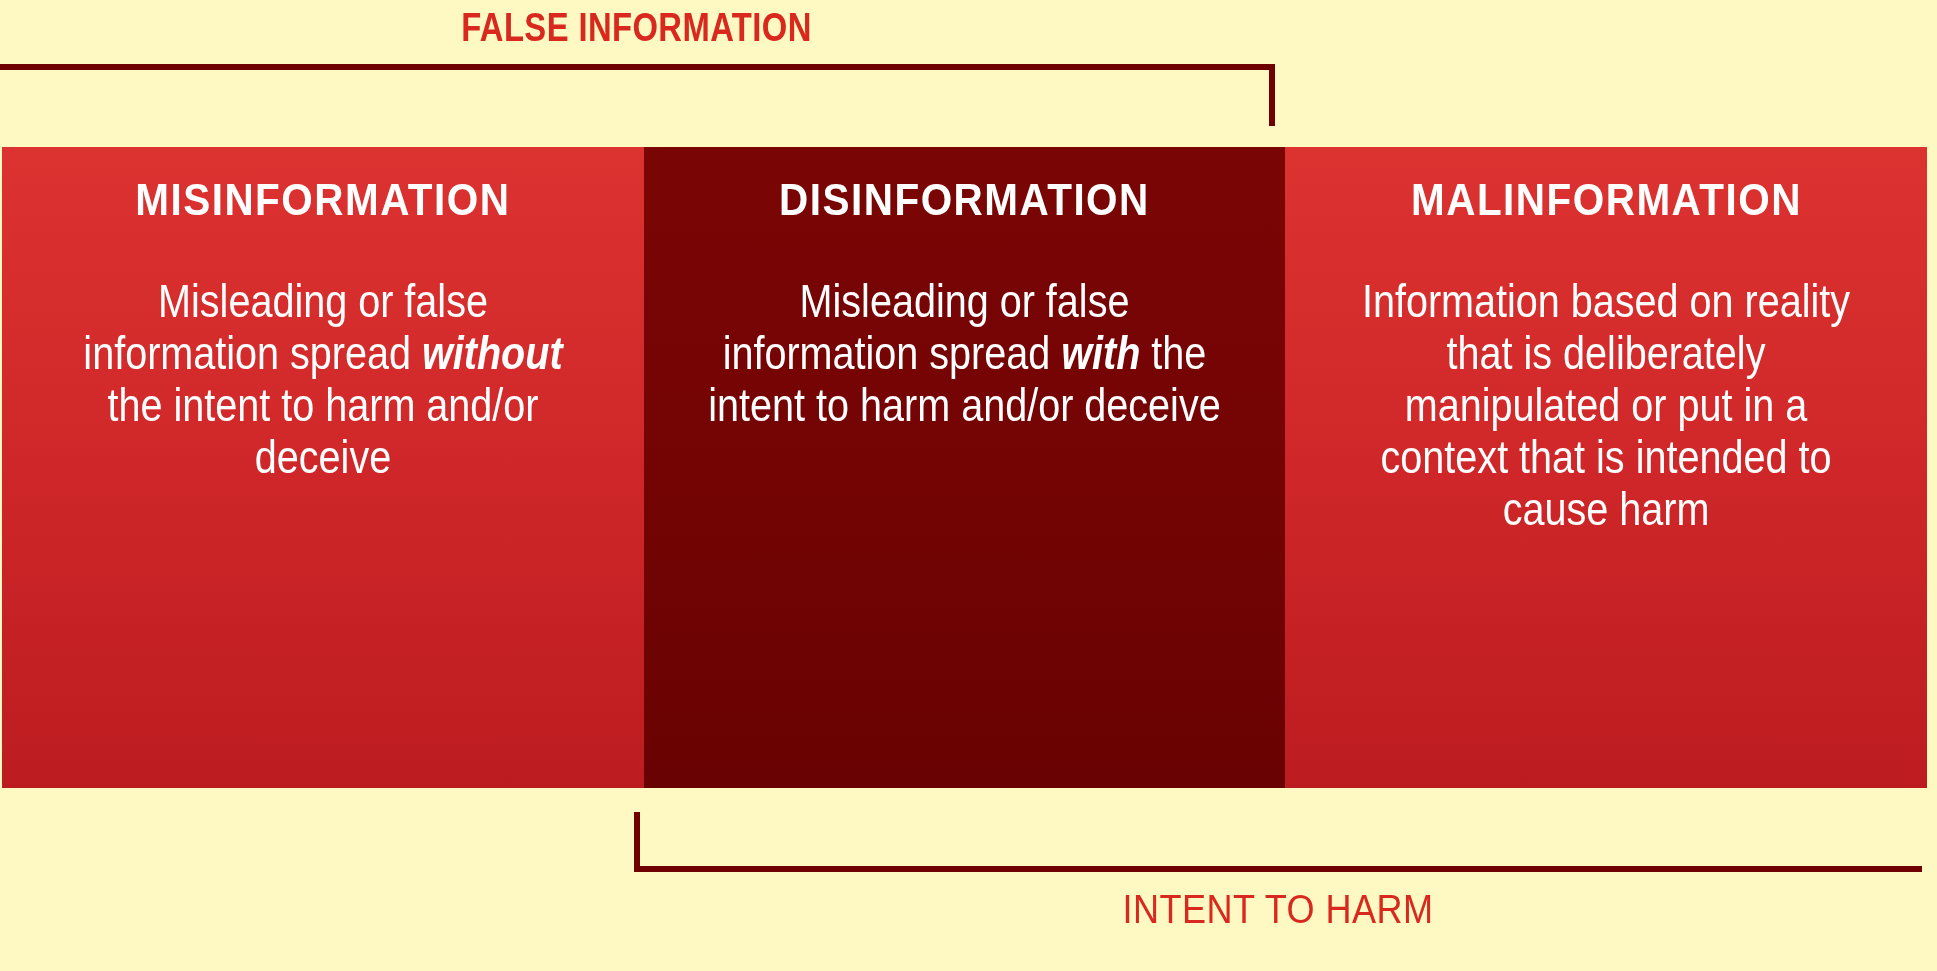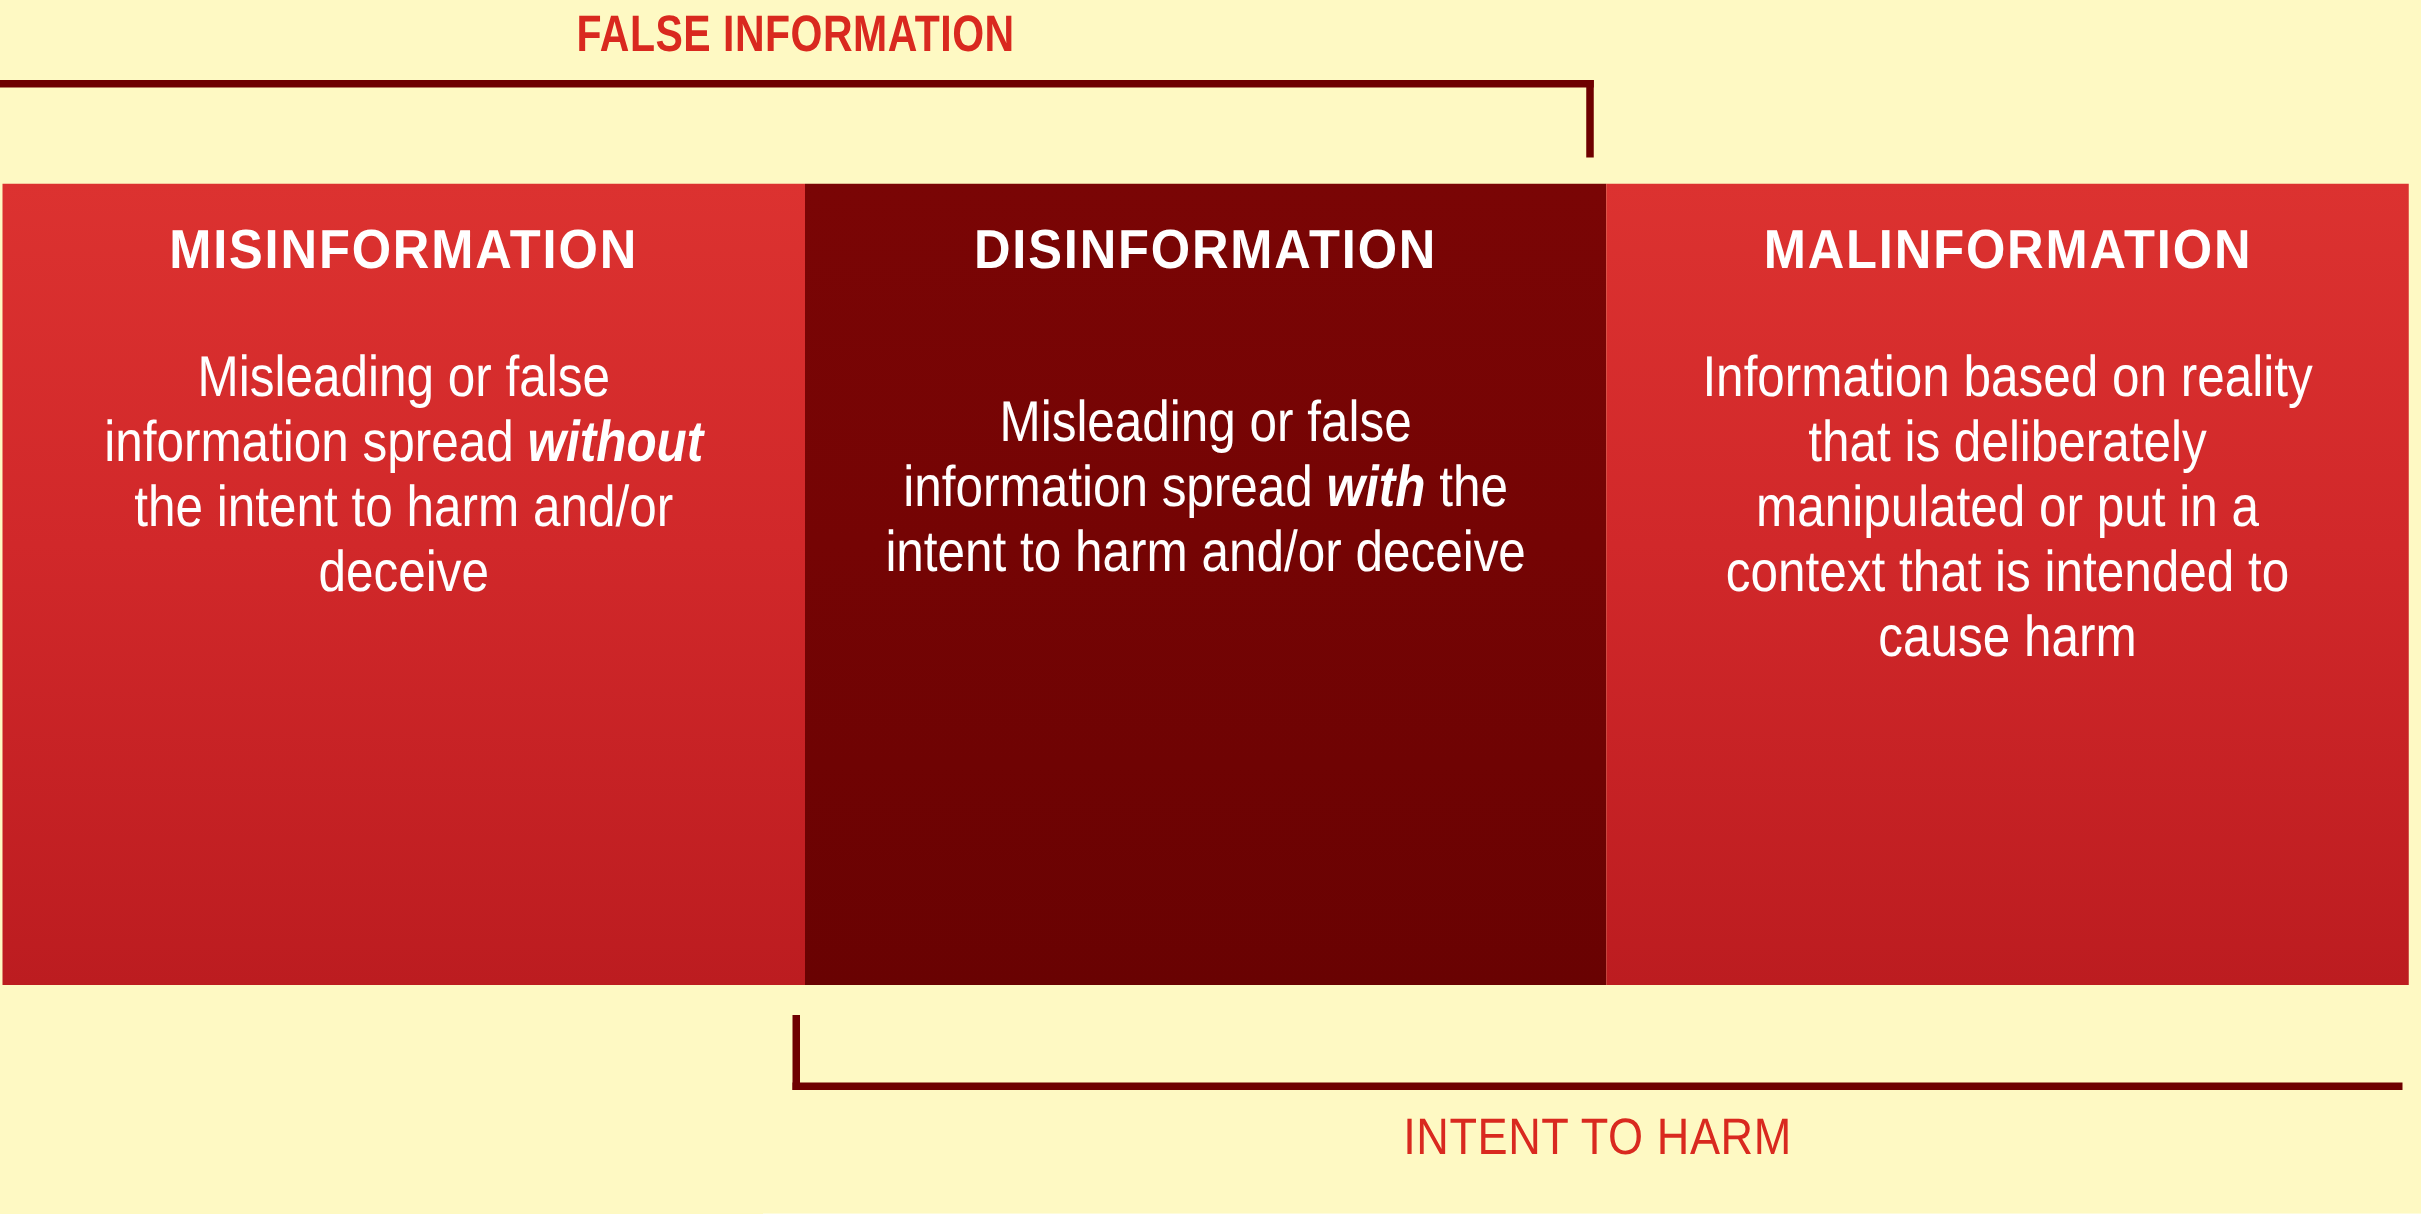--- a/index.html
+++ b/index.html
@@ -62,21 +62,20 @@
     color: #ffffff;
     overflow: hidden;
   }
   .col-mis {
     width: 642px;
     background: linear-gradient(180deg, #dc3230 0%, #d1282a 45%, #bc1c20 100%);
   }
   .col-dis {
     width: 641px;
     background: linear-gradient(180deg, #7a0505 0%, #750404 45%, #690202 100%);
-    gap: 36px;
   }
   .col-mal {
     width: 642px;
     background: linear-gradient(180deg, #dc3230 0%, #d1282a 45%, #bc1c20 100%);
   }
 
   .col-heading {
     font-size: 44px;
     font-weight: 700;
     letter-spacing: 1.6px;

